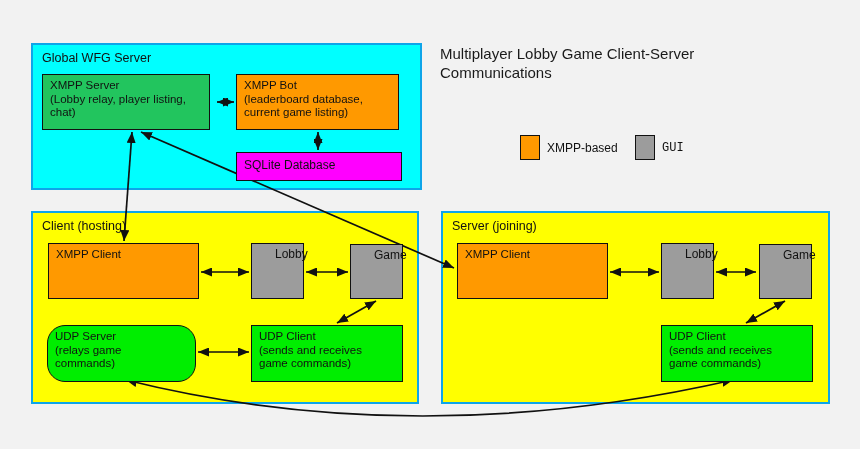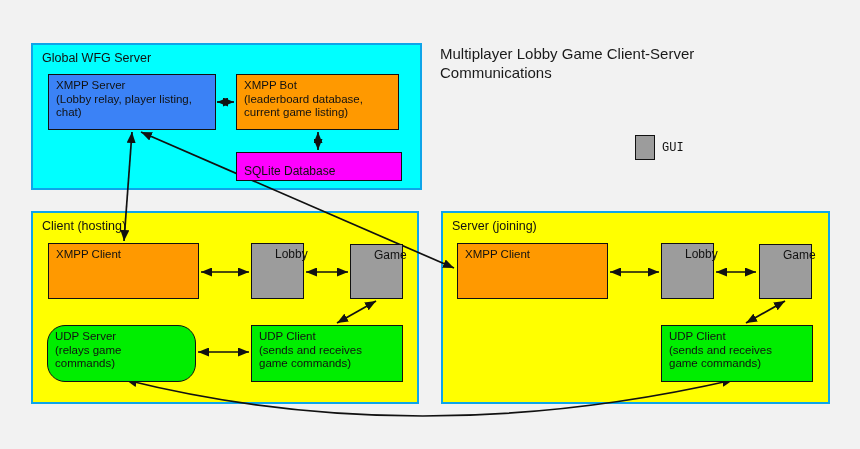--- a/index.html
+++ b/index.html
@@ -12,21 +12,21 @@
   }
   .container-label{
     position:absolute;left:9px;top:6px;font-size:12.5px;white-space:pre-line;
   }
   .box{
     position:absolute;border:1.5px solid #111;box-sizing:border-box;
     padding:4px 7px;font-size:11.5px;line-height:13.5px;white-space:pre-line;
     z-index:3;
   }
   .box.small{font-size:12px;padding:4px 23px;}
-  .box.bar{padding-top:12px;font-size:12px;}
+  .box.bar{padding-top:6px;font-size:12px;}
   .title{
     position:absolute;left:440px;top:44px;width:390px;text-align:left;
     font-size:15px;line-height:19px;white-space:pre-line;color:#1a1a1a;
   }
   .legend-item{
     position:absolute;display:flex;align-items:center;height:25px;
   }
   .legend-swatch{
     width:20px;height:25px;border:1.5px solid #111;box-sizing:border-box;
     flex:0 0 auto;
@@ -35,28 +35,32 @@
   svg.wires{position:absolute;left:0;top:0;z-index:2;pointer-events:none;}
 </style>
 </head>
 <body>
 
 <div class="canvas">
 
   <div class="title">Multiplayer Lobby Game Client-Server
 Communications</div>
 
+  <div class="legend-item" style="left:520px;top:135px;">
+    <div class="legend-swatch" style="background-color: rgb(255, 153, 0);"></div>
+    <div class="legend-label">XMPP-based</div>
+  </div>
   <div class="legend-item" style="left:635px;top:135px;font-family:Liberation Mono, monospace;">
     <div class="legend-swatch" style="background-color: rgb(156, 156, 156);"></div>
     <div class="legend-label">GUI</div>
   </div>
 
   <div class="container-box" style="left: 31px; top: 43px; width: 391px; height: 147px; background-color: rgb(0, 255, 255);">
     <div class="container-label">Global WFG Server</div>
-    <div class="box" style="left: 15px; top: 29px; width: 168px; height: 56px; background-color: #3b82f6;">XMPP Server
+    <div class="box" style="left: 9px; top: 29px; width: 168px; height: 56px; background-color: #22c55e;">XMPP Server
 (Lobby relay, player listing,
 chat)</div>
     <div class="box" style="left: 203px; top: 29px; width: 163px; height: 56px; background-color: rgb(255, 153, 0);">XMPP Bot
 (leaderboard database,
 current game listing)</div>
     <div class="box bar" style="left: 203px; top: 107px; width: 166px; height: 29px; background-color: rgb(255, 0, 255);">SQLite Database</div>
   </div>
 
   <div class="container-box" style="left: 31px; top: 211px; width: 388px; height: 193px; background-color: rgb(255, 255, 0);">
     <div class="container-label">Client (hosting)</div>

